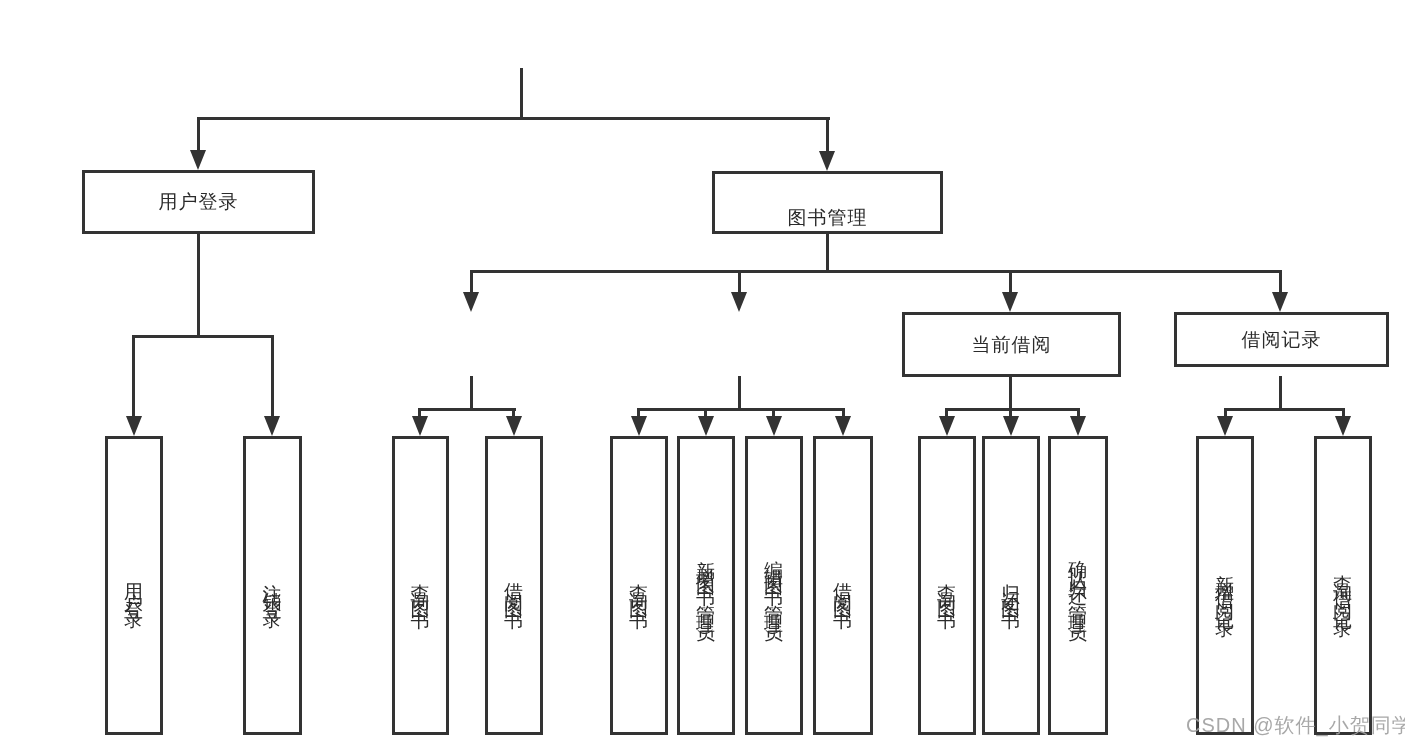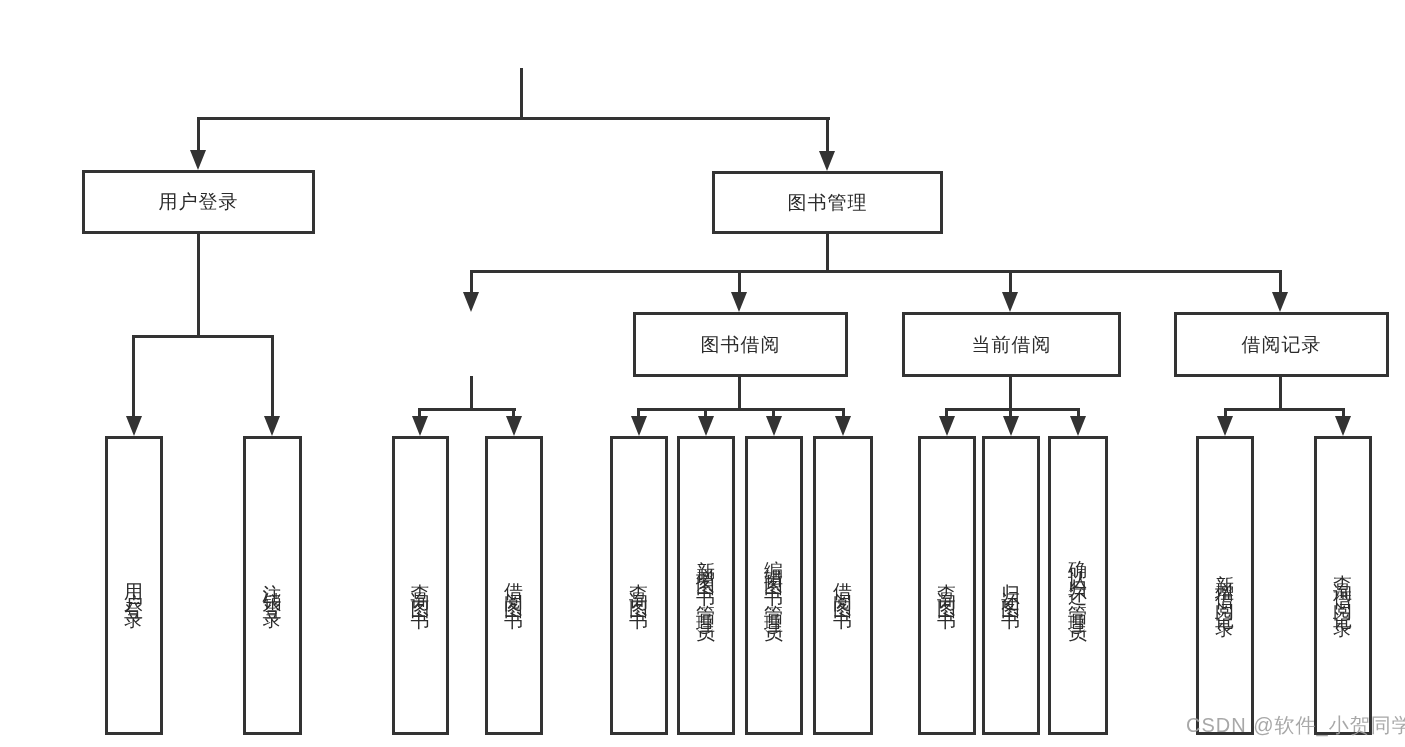--- a/index.html
+++ b/index.html
@@ -41,21 +41,21 @@
   <div class="vline" style="left:520px;top:68px;height:51px;"></div>
   <div class="hline" style="left:197px;top:117px;width:633px;"></div>
   <div class="vline" style="left:197px;top:117px;height:38px;"></div>
   <div class="arrow" style="left:190px;top:150px;"></div>
   <div class="vline" style="left:826px;top:117px;height:38px;"></div>
   <div class="arrow" style="left:819px;top:151px;"></div>
 
   <div class="node" style="left:82px;top:170px;width:233px;height:64px;">
     <span>用户登录</span>
   </div>
-  <div class="node" style="left:712px;top:171px;width:231px;height:63px;">
+  <div class="node" style="left:712px;top:171px;width:231px;height:63px;align-items:flex-end;">
     <span>图书管理</span>
   </div>
 
   <div class="vline" style="left:197px;top:233px;height:105px;"></div>
   <div class="hline" style="left:133px;top:335px;width:141px;"></div>
   <div class="vline" style="left:132px;top:335px;height:85px;"></div>
   <div class="arrow" style="left:126px;top:416px;"></div>
   <div class="vline" style="left:271px;top:335px;height:85px;"></div>
   <div class="arrow" style="left:264px;top:416px;"></div>
 
@@ -63,27 +63,24 @@
   <div class="hline" style="left:470px;top:270px;width:812px;"></div>
   <div class="vline" style="left:470px;top:270px;height:26px;"></div>
   <div class="arrow" style="left:463px;top:292px;"></div>
   <div class="vline" style="left:738px;top:270px;height:26px;"></div>
   <div class="arrow" style="left:731px;top:292px;"></div>
   <div class="vline" style="left:1009px;top:270px;height:26px;"></div>
   <div class="arrow" style="left:1002px;top:292px;"></div>
   <div class="vline" style="left:1279px;top:270px;height:26px;"></div>
   <div class="arrow" style="left:1272px;top:292px;"></div>
 
-  <div class="node" style="left:633px;top:312px;width:215px;height:65px;">
-    <span>图书借阅</span>
-  </div>
   <div class="node" style="left:902px;top:312px;width:219px;height:65px;">
     <span>当前借阅</span>
   </div>
-  <div class="node" style="left:1174px;top:312px;width:215px;height:65px;">
+  <div class="node" style="left:1174px;top:312px;width:215px;height:55px;">
     <span>借阅记录</span>
   </div>
 
   <div class="vline" style="left:470px;top:376px;height:35px;"></div>
   <div class="hline" style="left:419px;top:408px;width:97px;"></div>
   <div class="vline" style="left:418px;top:408px;height:14px;"></div>
   <div class="arrow" style="left:412px;top:416px;"></div>
   <div class="vline" style="left:512px;top:408px;height:14px;"></div>
   <div class="arrow" style="left:506px;top:416px;"></div>
 

